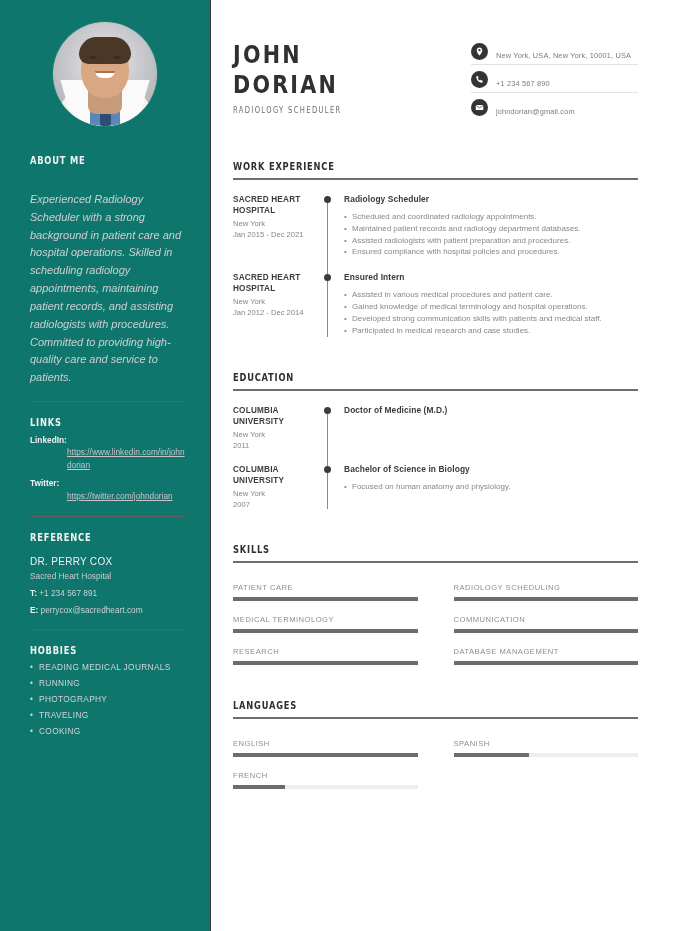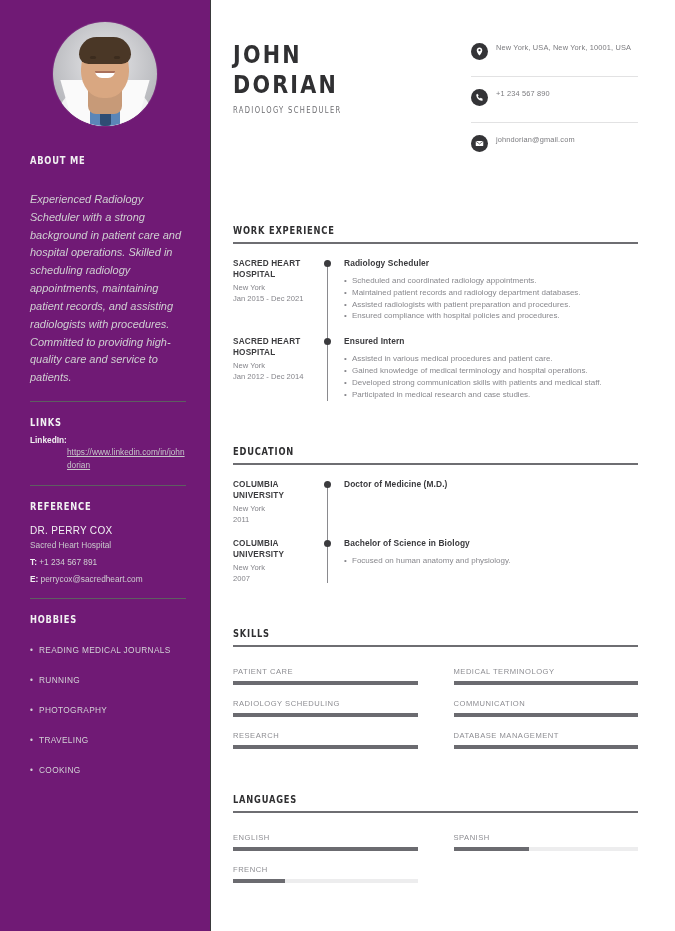--- a/index.html
+++ b/index.html
@@ -16,21 +16,21 @@
     height: 931px;
     background: #ffffff;
     display: flex;
   }
 
   
   .sidebar {
     width: 211px;
     min-width: 211px;
     height: 931px;
-    background: #701a75;
+    background: #0f766e;
     border-right: 1px solid #3a3a3c;
     padding: 0 0 0 0;
     position: relative;
   }
   .avatar-wrap {
     display: flex;
     justify-content: center;
     padding-top: 22px;
   }
   .avatar {
@@ -146,21 +146,21 @@
   .ref-line {
     font-size: 8.3px;
     color: #cfcfd1;
     margin-top: 7px;
   }
   .ref-line b { color: #f0f0f1; }
   .hobby {
     font-size: 8.3px;
     color: #d3d3d6;
     letter-spacing: 0.35px;
-    margin-top: 20px;
+    margin-top: 6px;
     padding-left: 9px;
     position: relative;
   }
   .hobby::before {
     content: "\2022";
     position: absolute;
     left: 0;
     color: #d3d3d6;
   }
 
@@ -189,38 +189,38 @@
     font-size: 8.4px;
     color: #6e6e72;
     letter-spacing: 1.5px;
     margin-top: 6px;
     transform: scaleX(0.9);
     transform-origin: left center;
   }
   .contact-col { flex: 1; padding-top: 3px; }
   .contact-row {
     display: flex;
-    align-items: flex-start;
-    padding-bottom: 16px;
-    margin-bottom: 12px;
+    align-items: flex-end;
+    padding-bottom: 4px;
+    margin-bottom: 6px;
     border-bottom: 1px solid #e2e2e3;
   }
   .contact-row:last-child { border-bottom: none; }
   .cicon {
     width: 17px; height: 17px;
     min-width: 17px;
     border-radius: 50%;
     background: #343437;
     display: flex; align-items: center; justify-content: center;
     margin-right: 8px;
   }
   .cicon svg { display: block; }
   .ctext { font-size: 7.4px; color: #7b7b7f; letter-spacing: 0.15px; }
 
-  .sec { margin-top: 44px; }
+  .sec { margin-top: 34px; }
   .sec-title {
     font-family: "DejaVu Sans Condensed", "Liberation Sans Narrow", "Liberation Sans", sans-serif;
     font-size: 10.5px;
     font-weight: bold;
     color: #2f2f31;
     letter-spacing: 0.9px;
     text-transform: uppercase;
     transform: scaleX(0.88);
     transform-origin: left center;
   }
@@ -337,20 +337,24 @@
       <div class="about-text">Experienced Radiology Scheduler with a strong background in patient care and hospital operations. Skilled in scheduling radiology appointments, maintaining patient records, and assisting radiologists with procedures. Committed to providing high-quality care and service to patients.</div>
     </div>
     <div class="side-divider"></div>
 
     <div class="side-block">
       <div class="side-h">LINKS</div>
       <div class="link-item">
         <div class="link-label">LinkedIn:</div>
         <a class="link-url" href="#">https://www.linkedin.com/in/john dorian</a>
       </div>
+      <div class="link-item">
+        <div class="link-label">Twitter:</div>
+        <a class="link-url" href="#">https://twitter.com/johndorian</a>
+      </div>
     </div>
     <div class="side-divider"></div>
 
     <div class="side-block">
       <div class="side-h">REFERENCE</div>
       <div class="ref-name">DR. PERRY COX</div>
       <div class="ref-org">Sacred Heart Hospital</div>
       <div class="ref-line">
         <b>T:</b>
         <span>+1 234 567 891</span>
@@ -503,27 +507,27 @@
       <div class="sec-title">SKILLS</div>
       <div class="sec-rule"></div>
       <div class="grid2">
         <div class="gcell">
           <div class="glabel">PATIENT CARE</div>
           <div class="gbar">
               <div class="gfill" style="width: 100%;"></div>
             </div>
         </div>
         <div class="gcell">
+          <div class="glabel">RADIOLOGY SCHEDULING</div>
+          <div class="gbar">
+              <div class="gfill" style="width: 100%;"></div>
+            </div>
+        </div>
+        <div class="gcell">
           <div class="glabel">MEDICAL TERMINOLOGY</div>
-          <div class="gbar">
-              <div class="gfill" style="width: 100%;"></div>
-            </div>
-        </div>
-        <div class="gcell">
-          <div class="glabel">RADIOLOGY SCHEDULING</div>
           <div class="gbar">
               <div class="gfill" style="width: 100%;"></div>
             </div>
         </div>
         <div class="gcell">
           <div class="glabel">COMMUNICATION</div>
           <div class="gbar">
               <div class="gfill" style="width: 100%;"></div>
             </div>
         </div>

